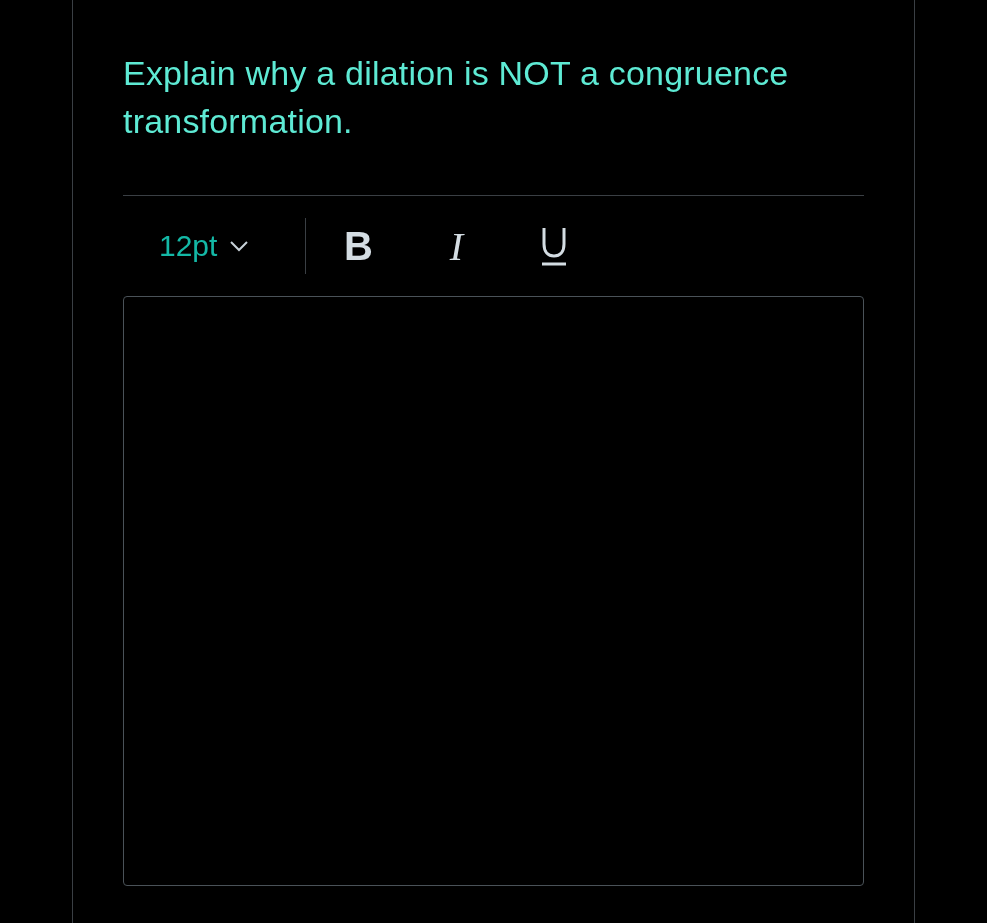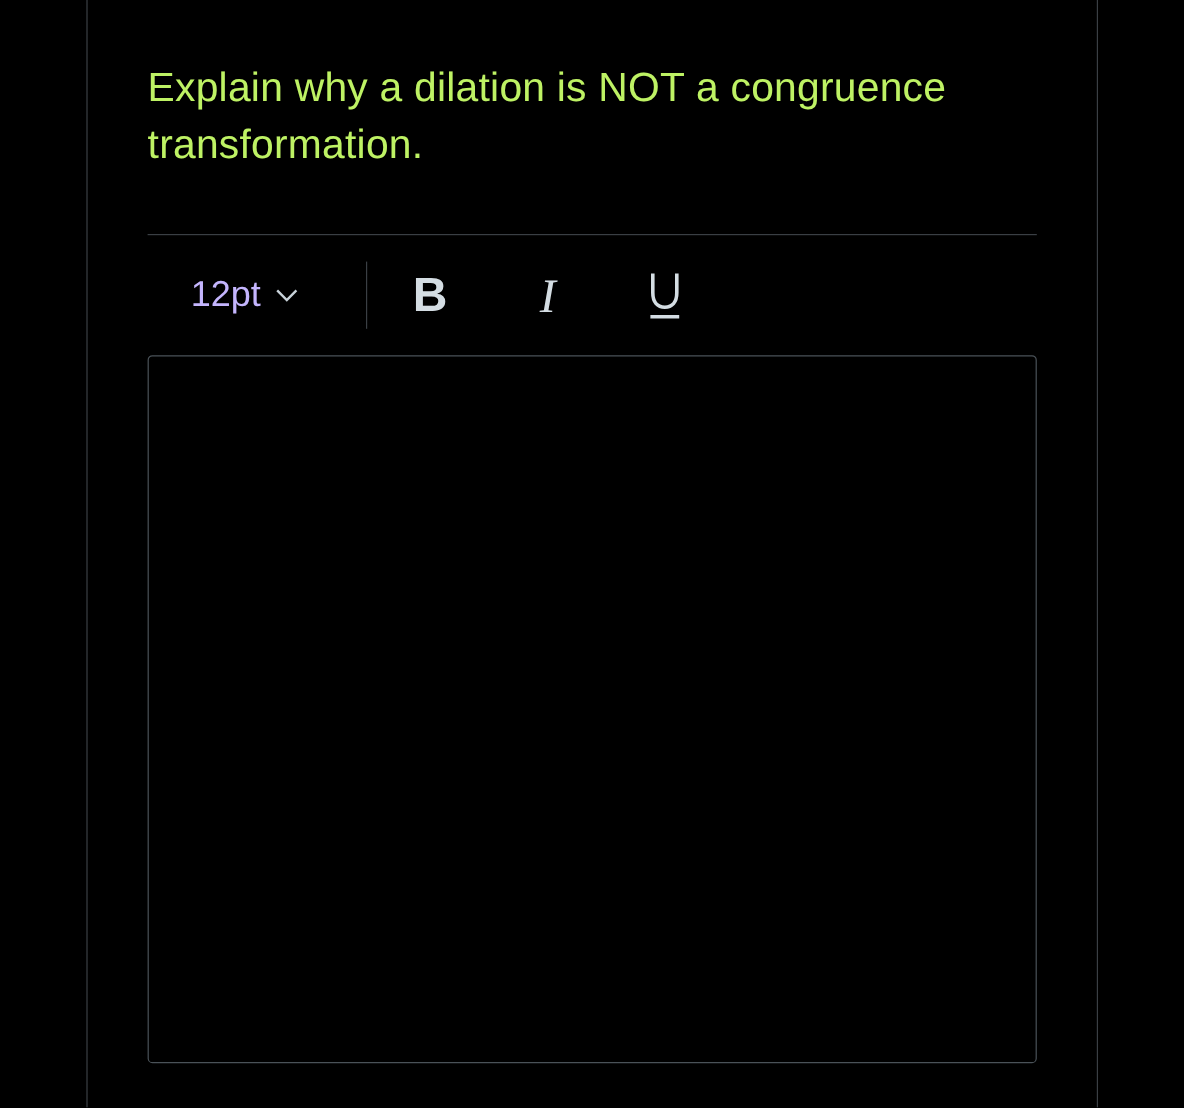--- a/index.html
+++ b/index.html
@@ -18,21 +18,21 @@
       padding: 0 72px;
       height: 100%;
     }
     .panel {
       border-left: 1px solid #3a3f44;
       border-right: 1px solid #3a3f44;
       height: 100%;
       padding: 50px 50px 0 50px;
     }
     .question-text {
-      color: #bef264;
+      color: #5eead4;
       font-size: 34px;
       line-height: 1.4;
       font-weight: 300;
       letter-spacing: 0.2px;
       margin-bottom: 50px;
     }
     .divider {
       border: none;
       border-top: 1px solid #3a3f44;
       margin-bottom: 18px;
@@ -40,21 +40,21 @@
     .toolbar {
       display: flex;
       align-items: center;
       height: 64px;
       padding: 0 10px 0 36px;
       margin-bottom: 18px;
     }
     .dropdown {
       display: flex;
       align-items: center;
-      color: #c4b5fd;
+      color: #14b8a6;
       font-size: 30px;
       font-weight: 300;
       cursor: pointer;
       margin-right: 48px;
       text-align: right;
     }
     .dropdown-label {
       margin-right: 12px;
     }
     .chevron-down {

